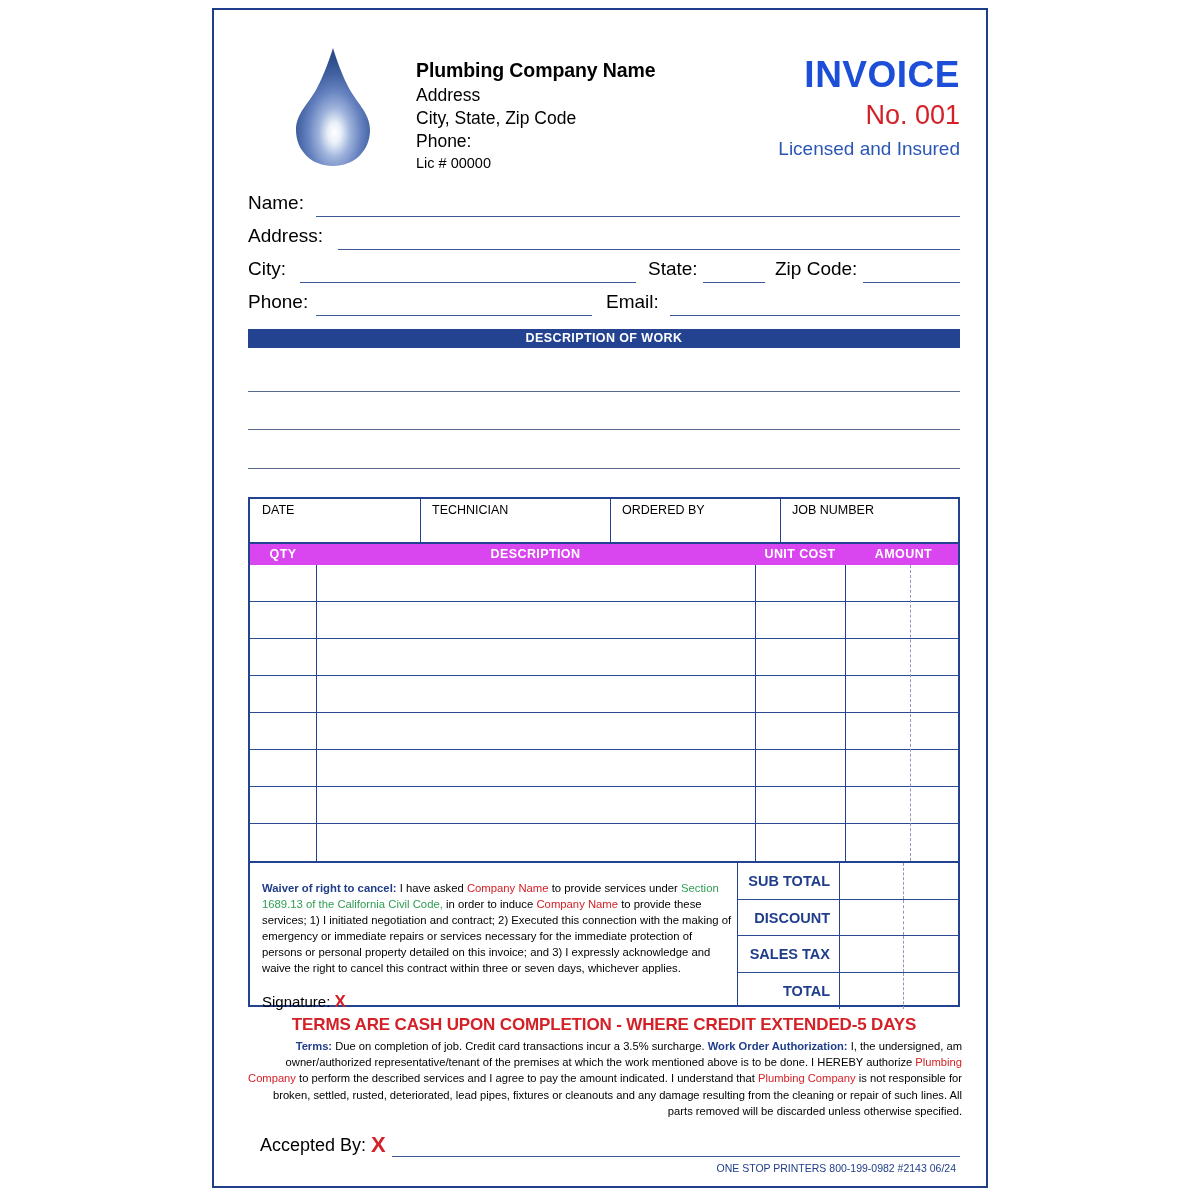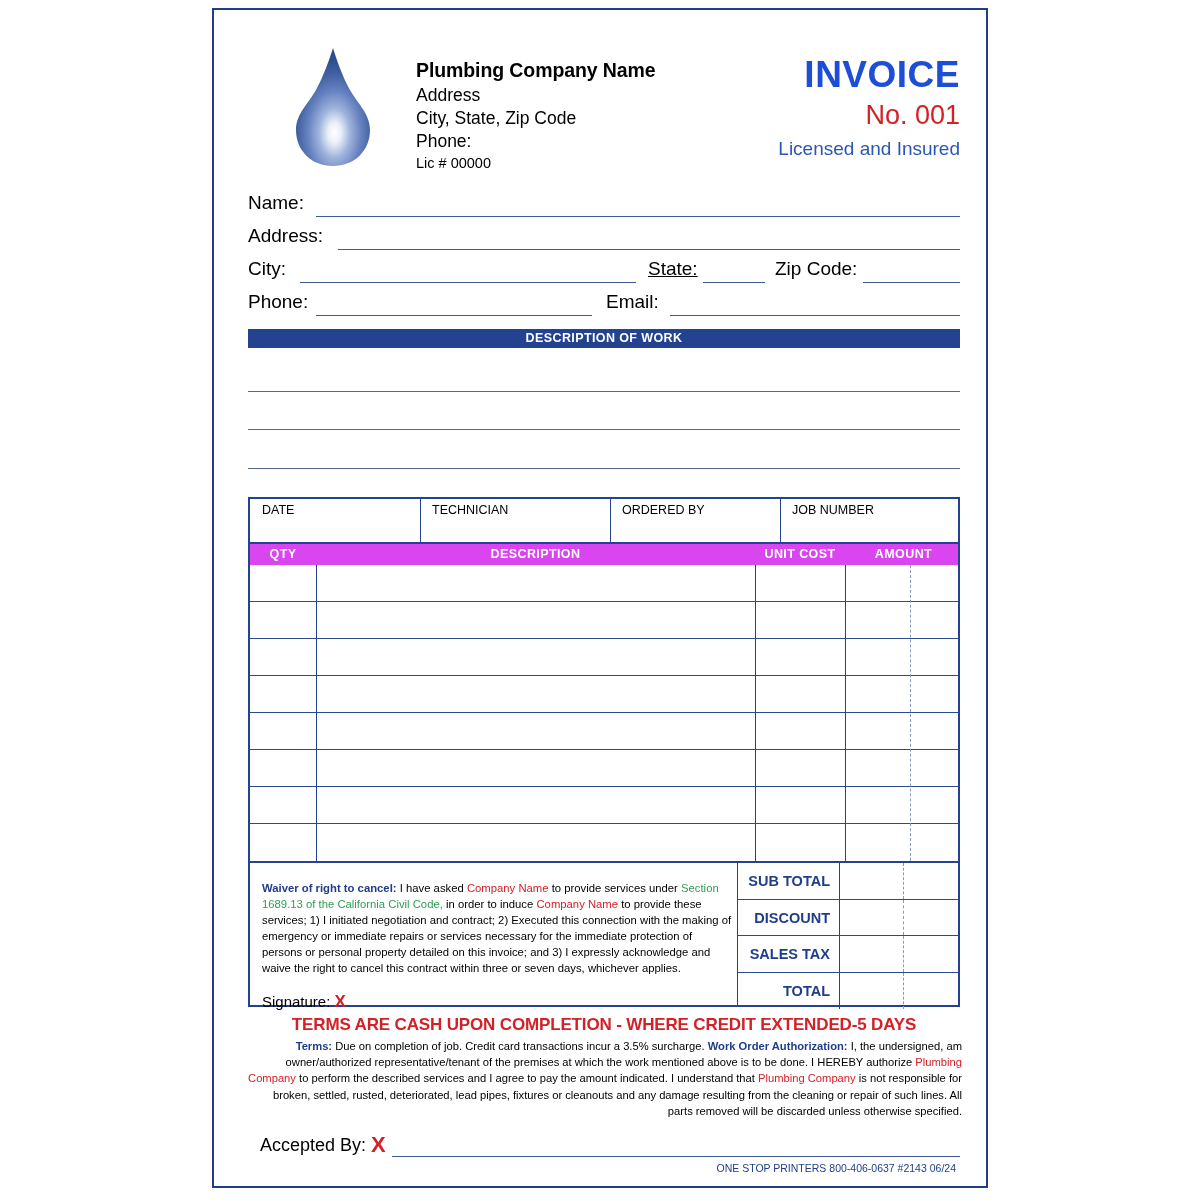--- a/index.html
+++ b/index.html
@@ -423,21 +423,21 @@
         </div>
 
         <div class="fld-row">
           <span class="fld-label" style="left:0px;">Address:</span>
           <span class="fld-rule" style="left:90px; width:622px;"></span>
         </div>
 
         <div class="fld-row">
           <span class="fld-label" style="left:0px;">City:</span>
           <span class="fld-rule" style="left:52px; width:336px;"></span>
-          <span class="fld-label" style="left:400px;text-decoration:underline;">State:</span>
+          <span class="fld-label" style="left:400px;">State:</span>
           <span class="fld-rule" style="left:455px; width:62px;"></span>
           <span class="fld-label" style="left:527px;">Zip Code:</span>
           <span class="fld-rule" style="left:615px; width:97px;"></span>
         </div>
 
         <div class="fld-row">
           <span class="fld-label" style="left:0px;">Phone:</span>
           <span class="fld-rule" style="left:68px; width:276px;"></span>
           <span class="fld-label" style="left:358px;">Email:</span>
           <span class="fld-rule" style="left:422px; width:290px;"></span>
@@ -529,17 +529,17 @@
       <div id="terms-body">
         <span class="t-blue-bold">Terms:</span><span> Due on completion of job. Credit card transactions incur a 3.5% surcharge. </span><span class="t-blue-bold">Work Order Authorization:</span><span> I, the undersigned, am owner/authorized representative/tenant of the premises at which the work mentioned above is to be done. I HEREBY authorize </span><span class="t-red">Plumbing Company</span><span> to perform the described services and I agree to pay the amount indicated. I understand that </span><span class="t-red">Plumbing Company</span><span> is not responsible for broken, settled, rusted, deteriorated, lead pipes, fixtures or cleanouts and any damage resulting from the cleaning or repair of such lines. All parts removed will be discarded unless otherwise specified.</span>
       </div>
 
       <div id="accepted">
         <span>Accepted By:</span>
         <span class="acc-x">X</span>
       </div>
       <div id="accepted-rule"></div>
 
-      <div id="printer">ONE STOP PRINTERS 800-406-0637 #2143 06/24</div>
+      <div id="printer">ONE STOP PRINTERS 800-199-0982 #2143 06/24</div>
 
     </div>
   </div>
 </div>
 
 </body></html>

